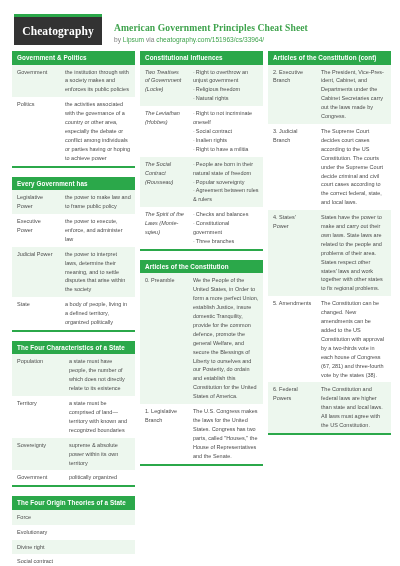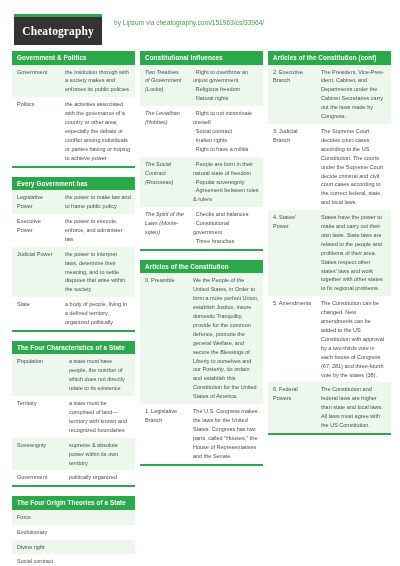--- a/index.html
+++ b/index.html
@@ -4,21 +4,21 @@
 <style>
   html,body{margin:0;padding:0;}
   body{
     width:400px;height:566px;background:#ffffff;
     font-family:"Liberation Sans",sans-serif;
     color:#4d4d4d;-webkit-font-smoothing:antialiased;
   }
   .page{width:400px;height:566px;position:relative;overflow:hidden;}
 
   
-  .header{display:flex;align-items:flex-start;padding:14px 0 0 14px;}
+  .header{display:flex;align-items:flex-end;padding:14px 0 0 14px;}
   .logo{
     width:88px;height:28px;background:#333333;
     border-top:3px solid #2BA84A;
     display:flex;align-items:center;justify-content:center;
     flex:0 0 auto;
   }
   .logo span{
     color:#ffffff;font-family:"Liberation Serif",serif;
     font-size:11.5px;font-weight:bold;letter-spacing:.1px;
   }
@@ -74,20 +74,21 @@
 </head>
 <body>
 
 <div class="page">
 
   <div class="header">
     <div class="logo">
       <span>Cheatography</span>
     </div>
     <div class="titles">
+      <div class="sheet-title">American Government Principles Cheat Sheet</div>
       <div class="byline">
         <span>by </span><span class="lnk">Lipsum</span><span> via </span><span class="lnk">cheatography.com/151963/cs/33964/</span>
       </div>
     </div>
   </div>
 
   <div class="cols">
 
     <div class="col">
 

